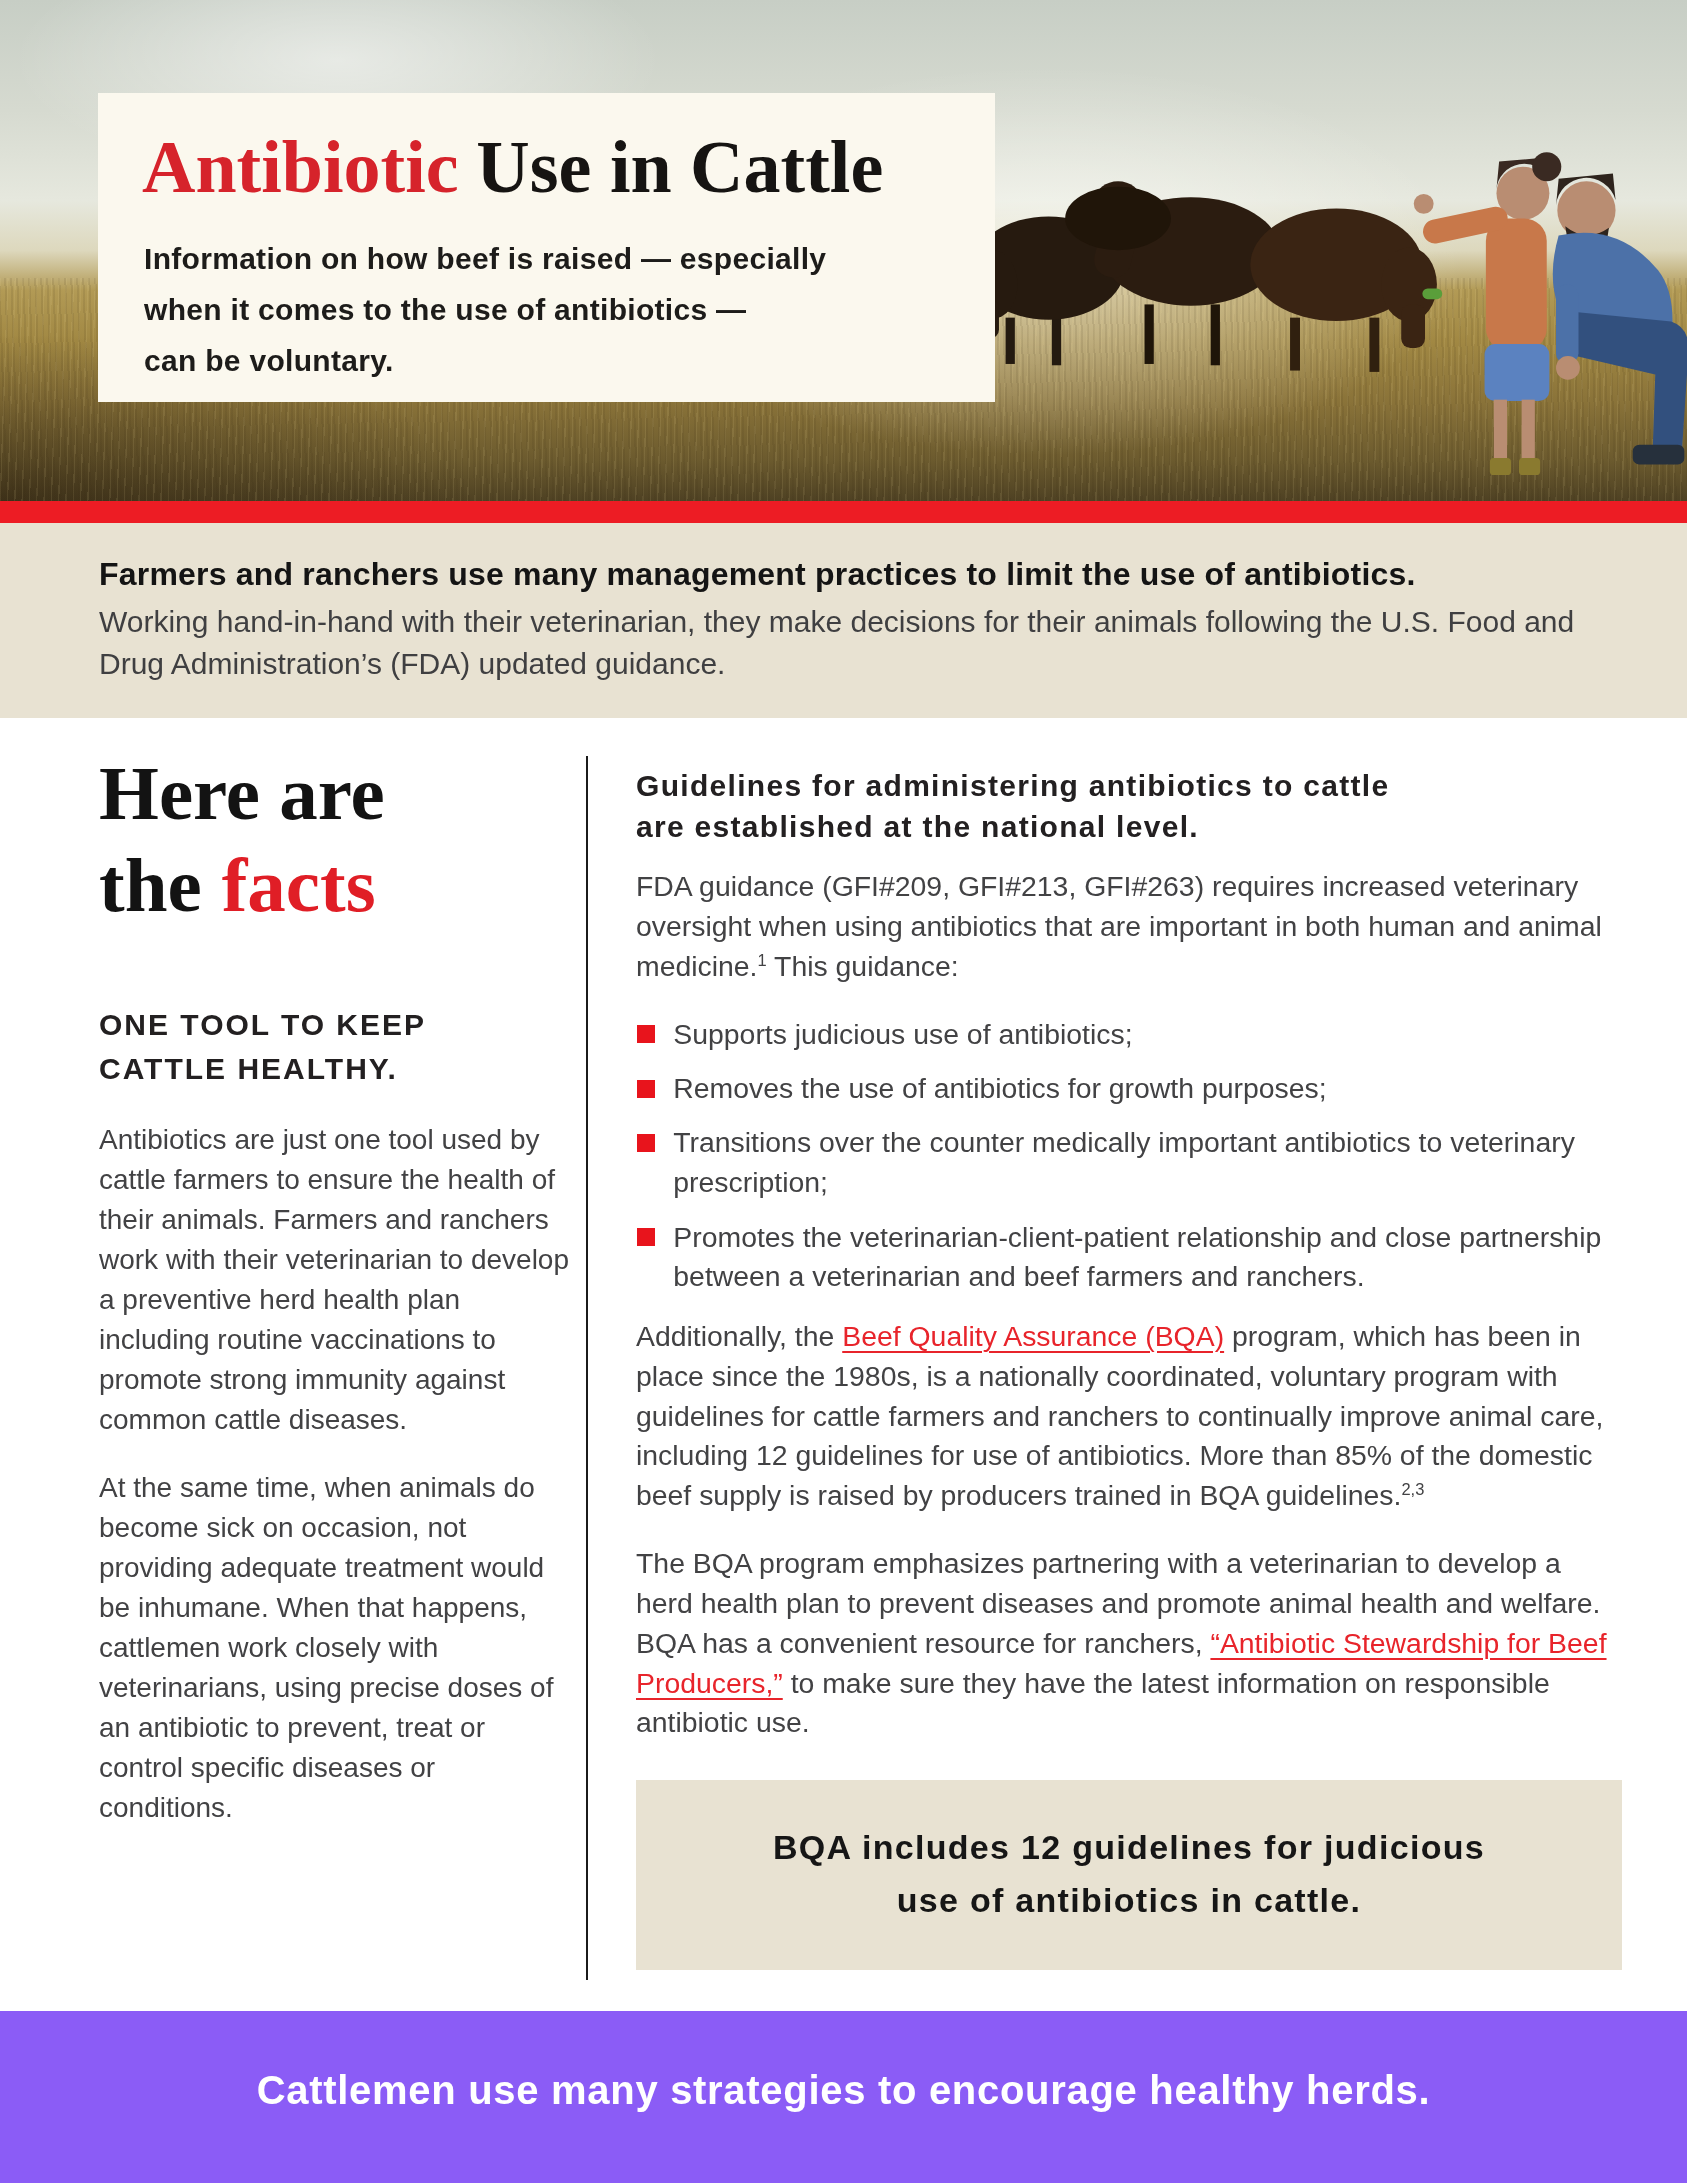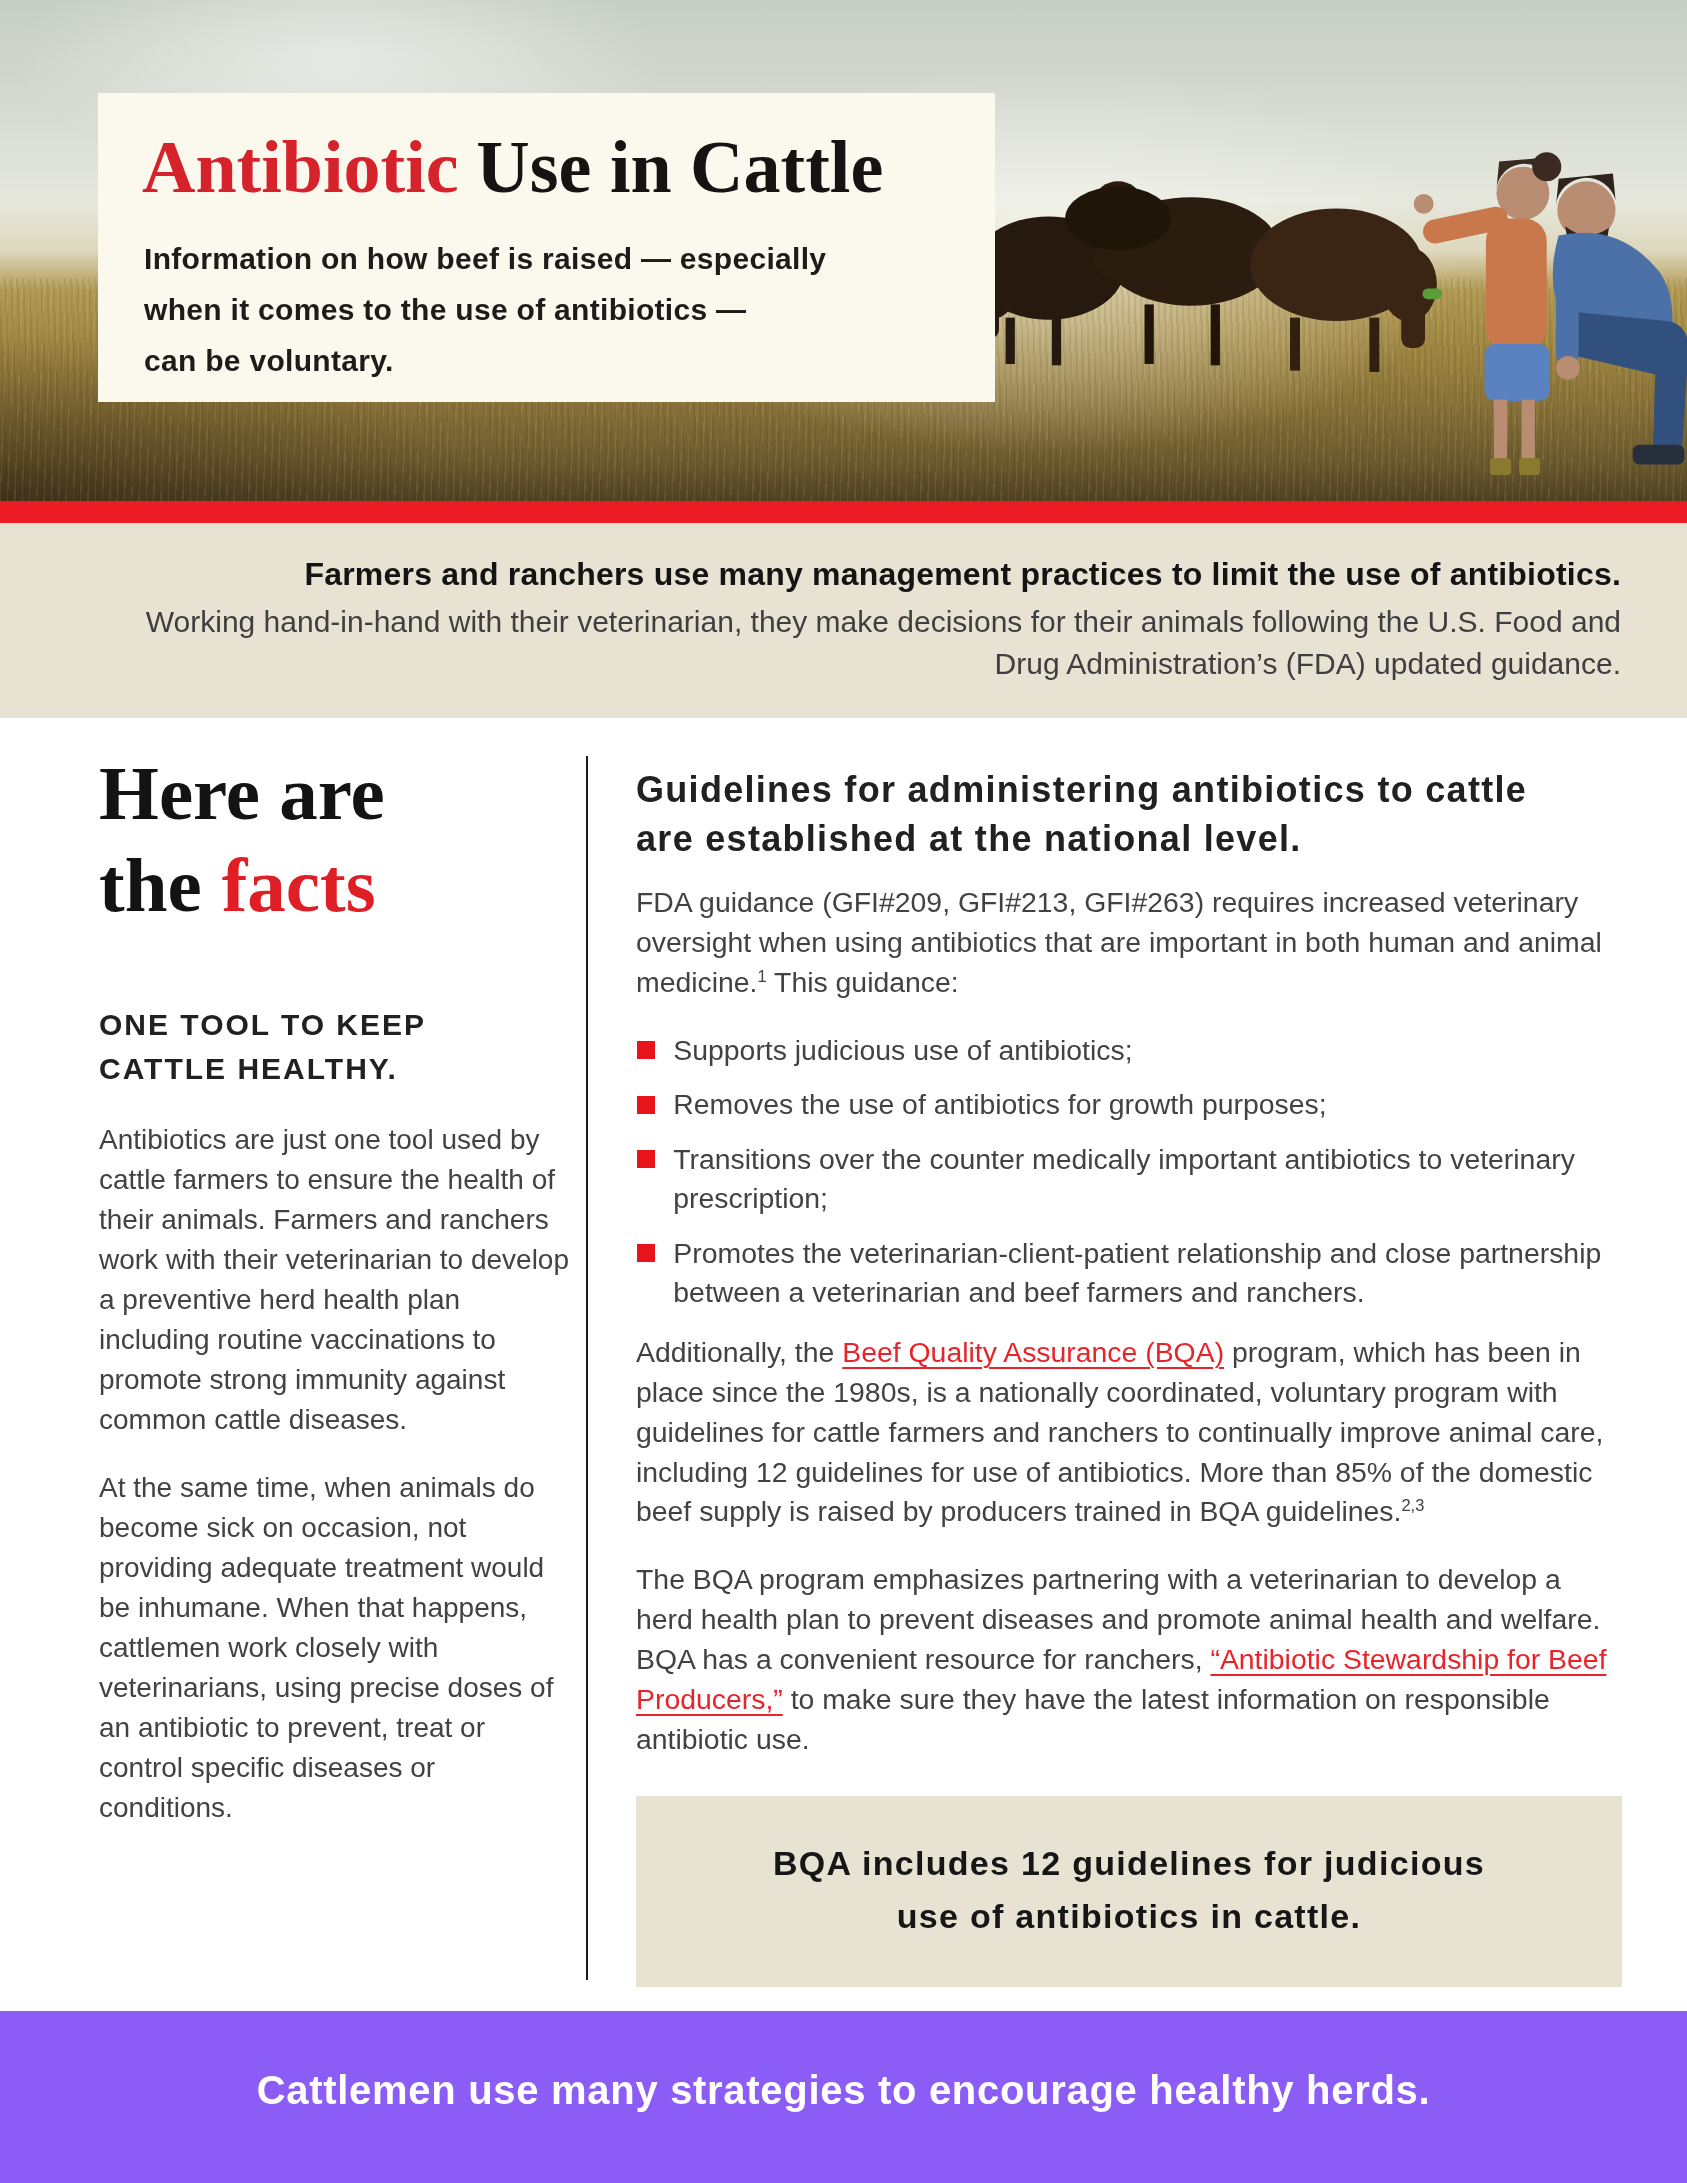--- a/index.html
+++ b/index.html
@@ -25,40 +25,40 @@
     background:#fbf8ee;}
   .doc-title{position:absolute;left:44px;top:34px;
     font-family:"Liberation Serif","DejaVu Serif",serif;font-weight:700;
     font-size:74px;line-height:1.1;color:#161412;white-space:nowrap;}
   .doc-title .accent{color:#d6232b;margin-right:0.24em;}
   .doc-subtitle{position:absolute;left:46px;top:140px;
     font-size:30px;font-weight:700;color:#1d1c1a;line-height:1.7;letter-spacing:0.3px;}
 
   
   .red-strip{position:absolute;left:0;top:501px;width:1687px;height:22px;background:#ed1c24;}
-  .intro-band{position:absolute;left:0;top:523px;width:1687px;height:195px;background:#e8e2d2;text-align:right;}
+  .intro-band{position:absolute;left:0;top:523px;width:1687px;height:195px;background:#e8e2d2;}
   .intro-inner{position:absolute;left:99px;top:33px;width:1522px;}
   .intro-lead{font-size:32px;font-weight:700;color:#141414;letter-spacing:0.2px;margin-bottom:8px;}
   .intro-body{font-size:30px;color:#3f3f41;line-height:1.4;}
 
   
   .main{position:absolute;left:0;top:718px;width:1687px;height:1293px;background:#ffffff;}
   .col-divider{position:absolute;left:586px;top:38px;width:2px;height:1224px;background:#1b1b1b;}
 
   .facts-col{position:absolute;left:99px;top:29px;width:473px;}
   .facts-heading{font-family:"Liberation Serif","DejaVu Serif",serif;font-weight:700;
     font-size:77px;line-height:1.2;color:#131313;}
   .facts-heading .accent{color:#e01e26;}
   .facts-heading .prefix{margin-right:0.26em;}
   .facts-subhead{margin-top:71px;font-size:30px;font-weight:700;letter-spacing:2px;
     line-height:1.48;color:#232021;}
   .facts-para{margin-top:28px;font-size:28px;line-height:1.43;color:#424244;}
 
   .guide-col{position:absolute;left:636px;top:48px;width:986px;}
-  .guide-heading{font-size:36px;font-weight:700;letter-spacing:1.3px;line-height:1.35;color:#232021;}
+  .guide-heading{font-size:30px;font-weight:700;letter-spacing:1.3px;line-height:1.35;color:#232021;}
   .body-text{font-size:28.4px;line-height:1.4;color:#424244;}
   .guide-para{margin-top:20px;}
   .bullet-list{margin:17px 0 0 0;padding:0;list-style:none;}
   .bullet-item{display:flex;margin-bottom:14.6px;}
   .bullet-sq{flex:none;width:18px;height:18px;background:#e8141c;margin:10.6px 18px 0 1.3px;}
   .red-link{color:#e8242b;text-decoration:underline;text-underline-offset:4.6px;
     text-decoration-thickness:2px;cursor:pointer;}
   sup.fn{font-size:58%;line-height:0;vertical-align:super;}
   .callout{margin-top:37px;background:#e8e2d2;padding:41px 26.5px 44px 26.5px;text-align:center;}
   .callout-text{font-size:34px;font-weight:700;letter-spacing:1.3px;line-height:1.55;

